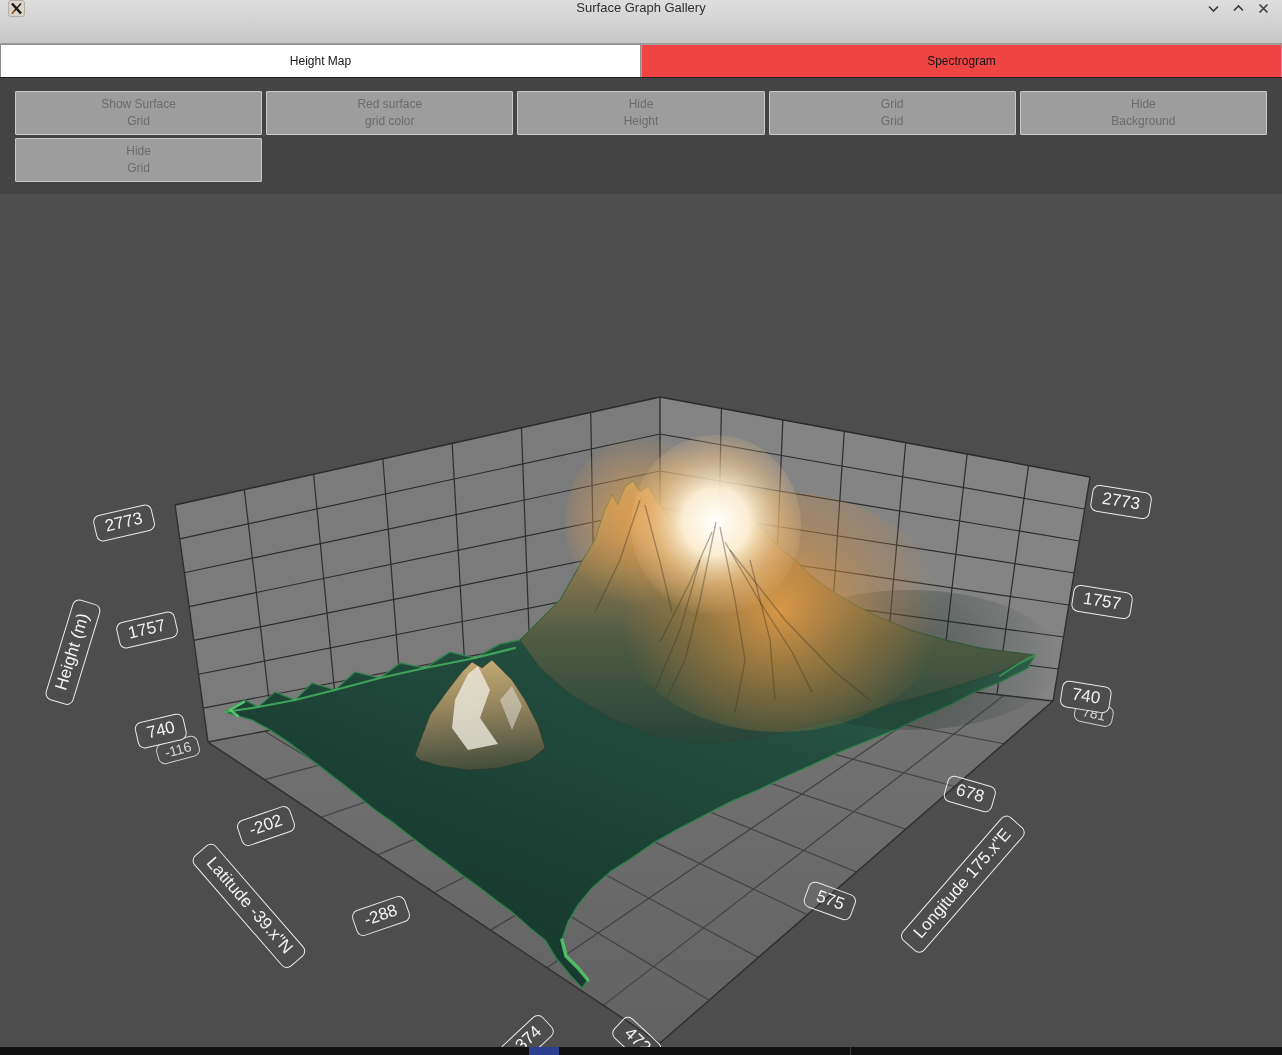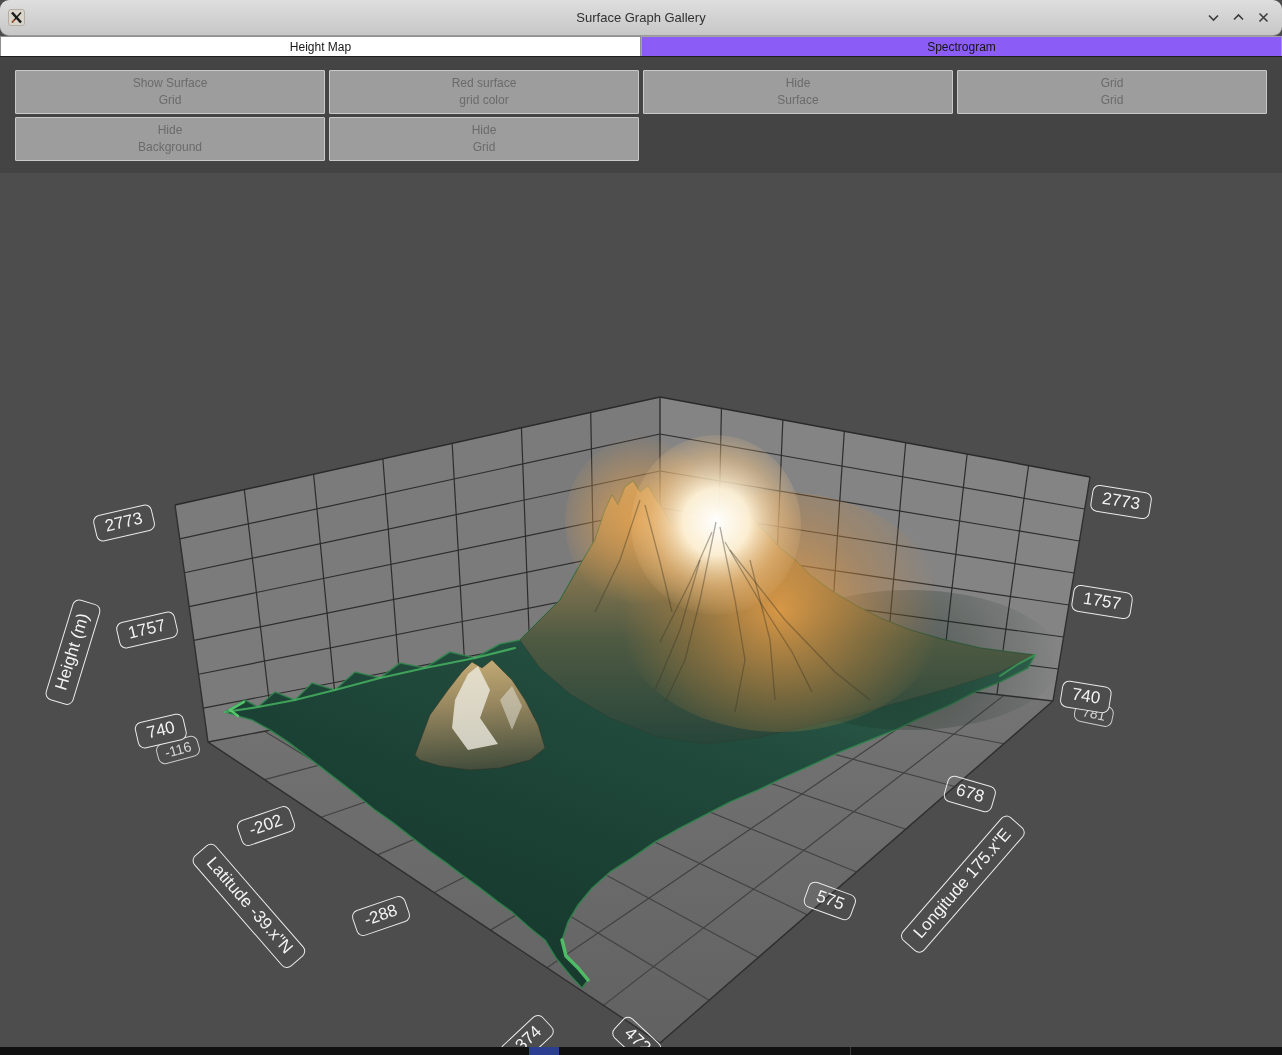--- a/index.html
+++ b/index.html
@@ -3,49 +3,49 @@
 <meta charset="utf-8">
 <style>
   html,body{margin:0;padding:0}
   body{
     width:1282px;height:1055px;position:relative;overflow:hidden;
     background:#4c4c4c;font-family:"Liberation Sans",sans-serif;
     -webkit-font-smoothing:antialiased;
   }
   
   .titlebar{
-    position:relative;z-index:6;height:36px;box-sizing:border-box;
+    position:relative;z-index:6;height:44px;box-sizing:border-box;
     background:linear-gradient(#dedede,#c7c7c7);
     border-bottom:1px solid #9a9a9a;
-    display:flex;align-items:center;border-radius:9px;
+    display:flex;align-items:flex-start;
   }
   .win-title{position:absolute;left:0;right:0;text-align:center;font-size:13px;color:#303030}
   .appicon{
     margin-left:8px;width:17px;height:17px;border-radius:3px;z-index:1;
     background:#d9d5cb;border:1px solid #b3afa5;box-sizing:border-box;
     display:flex;align-items:center;justify-content:center;cursor:pointer;
   }
   .winbtns{margin-left:auto;display:flex;gap:8px;padding-right:10px;z-index:1}
   .winbtn{width:17px;height:17px;display:flex;align-items:center;justify-content:center;cursor:pointer}
   
   .tabbar{
-    position:relative;z-index:6;height:21px;display:flex;
+    position:relative;z-index:6;height:34px;display:flex;
     background:#cfcfcf;border-bottom:1px solid #1e1e1e;box-sizing:border-box;
   }
   .tab{
     flex:1;display:flex;align-items:center;justify-content:center;
-    font-size:12px;color:#161616;background:#8b5cf6;
+    font-size:12px;color:#161616;background:#ef4444;
     border:1px solid #a3a3a3;border-bottom:none;box-sizing:border-box;cursor:pointer;
   }
   .tab.active{background:#ffffff;border-color:#8f8f8f}
   
   .toolbar{
     position:relative;z-index:6;background:#444444;
     padding:13px 15px 12px;height:91px;box-sizing:content-box;
-    display:grid;grid-template-columns:1fr 1fr 1fr 1fr;gap:3px 4px;
+    display:grid;grid-template-columns:1fr 1fr 1fr 1fr 1fr;gap:3px 4px;
   }
   .btn{
     height:44px;box-sizing:border-box;cursor:pointer;
     background:#9d9d9d;border:1px solid #c9c9c9;border-radius:1px;
     color:#6b6b6b;font-size:12px;line-height:17px;
     display:flex;flex-direction:column;align-items:center;justify-content:center;
   }
   
   .plot{position:absolute;inset:0;z-index:1;cursor:grab}
   svg.scene{position:absolute;left:0;top:0}
@@ -273,21 +273,21 @@
   <div class="btn">
     <span>Show Surface</span>
     <span>Grid</span>
   </div>
   <div class="btn">
     <span>Red surface</span>
     <span>grid color</span>
   </div>
   <div class="btn">
     <span>Hide</span>
-    <span>Surface</span>
+    <span>Height</span>
   </div>
   <div class="btn">
     <span>Grid</span>
     <span>Grid</span>
   </div>
   <div class="btn">
     <span>Hide</span>
     <span>Background</span>
   </div>
   <div class="btn">

